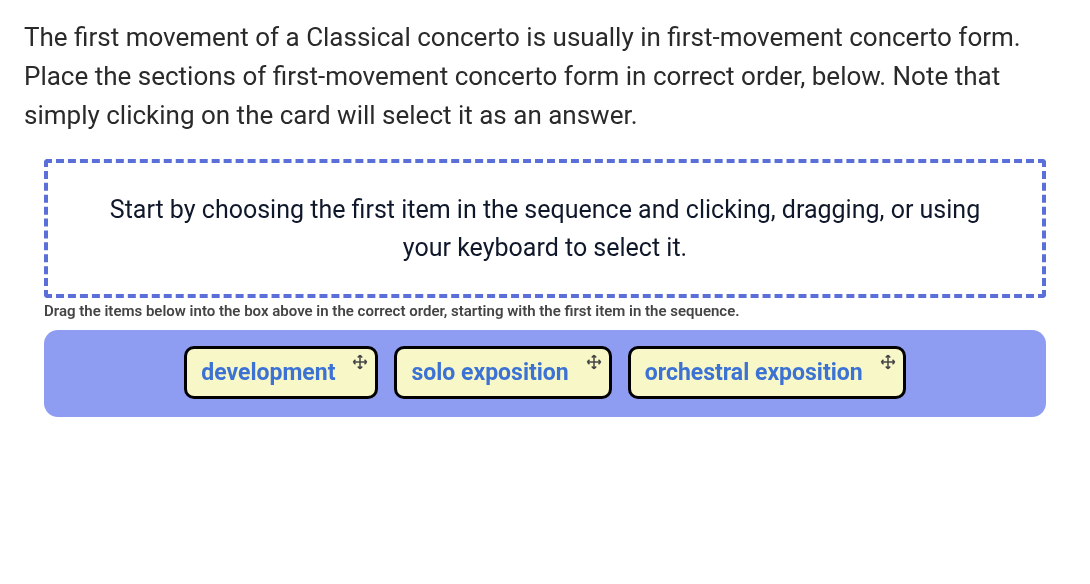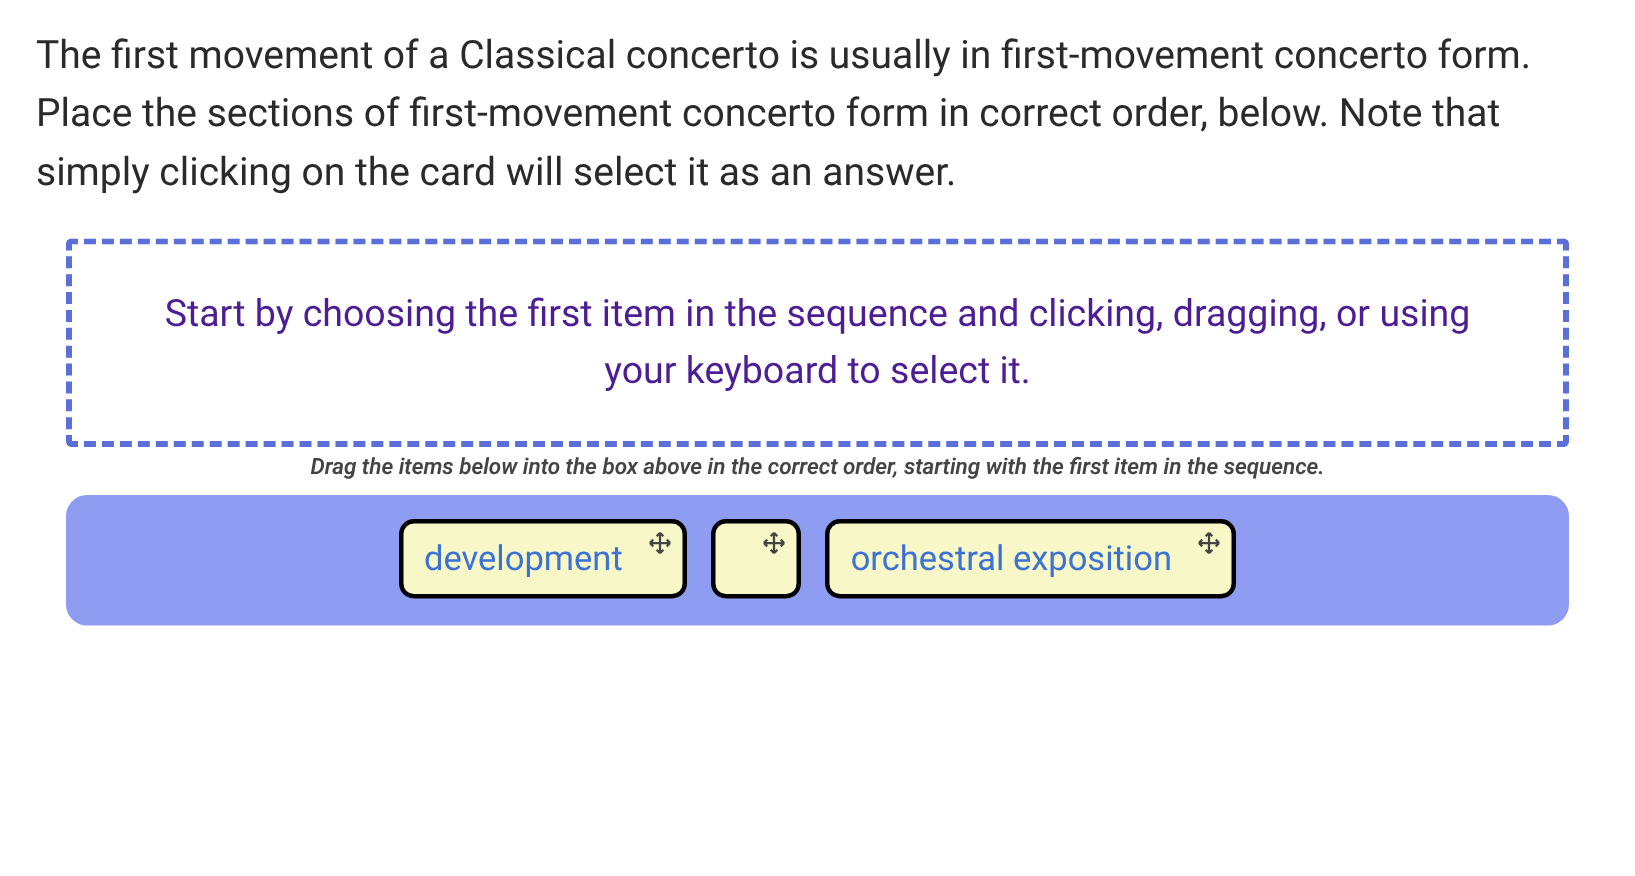--- a/index.html
+++ b/index.html
@@ -19,41 +19,41 @@
   }
   .question .italic { }
   .dropzone {
     border: 4px dashed #5b6fd8;
     border-radius: 4px;
     margin: 0 20px 4px 20px;
     padding: 28px 40px;
     text-align: center;
   }
   .dropzone-text {
-    color: #4c1d95;
+    color: #0f172a;
     font-size: 25px;
     line-height: 1.5;
   }
   .instructions {
-    font-style: italic;
     font-weight: 600;
     font-size: 15px;
-    text-align: center;
+    text-align: left;
     color: #444;
     margin: 1px 20px 10px 20px;
   }
   .card-area {
     background: #8e9df2;
     border-radius: 14px;
     margin: 0 20px;
     padding: 16px 14px 18px 14px;
     display: flex;
     flex-wrap: wrap;
     justify-content: center;
     gap: 16px 16px;
+    font-weight: bold;
   }
   .card {
     position: relative;
     background: #f8f7c8;
     border: 3px solid #000;
     border-radius: 10px;
     padding: 8px 40px 8px 14px;
     font-size: 23px;
     color: #3b72d4;
     cursor: grab;
@@ -86,20 +86,21 @@
 <div class="card-area">
   <div class="card">
     <span>development</span>
     <span class="move-icon">
       <svg viewBox="0 0 24 24" fill="none" stroke="currentColor" stroke-width="2">
           <path d="M12 3v18M3 12h18M12 3l-3 3M12 3l3 3M12 21l-3-3M12 21l3-3M3 12l3-3M3 12l3 3M21 12l-3-3M21 12l-3 3"></path>
         </svg>
     </span>
   </div>
   <div class="card">
+    <span>solo exposition</span>
     <span class="move-icon">
       <svg viewBox="0 0 24 24" fill="none" stroke="currentColor" stroke-width="2">
           <path d="M12 3v18M3 12h18M12 3l-3 3M12 3l3 3M12 21l-3-3M12 21l3-3M3 12l3-3M3 12l3 3M21 12l-3-3M21 12l-3 3"></path>
         </svg>
     </span>
   </div>
   <div class="card">
     <span>orchestral exposition</span>
     <span class="move-icon">
       <svg viewBox="0 0 24 24" fill="none" stroke="currentColor" stroke-width="2">

